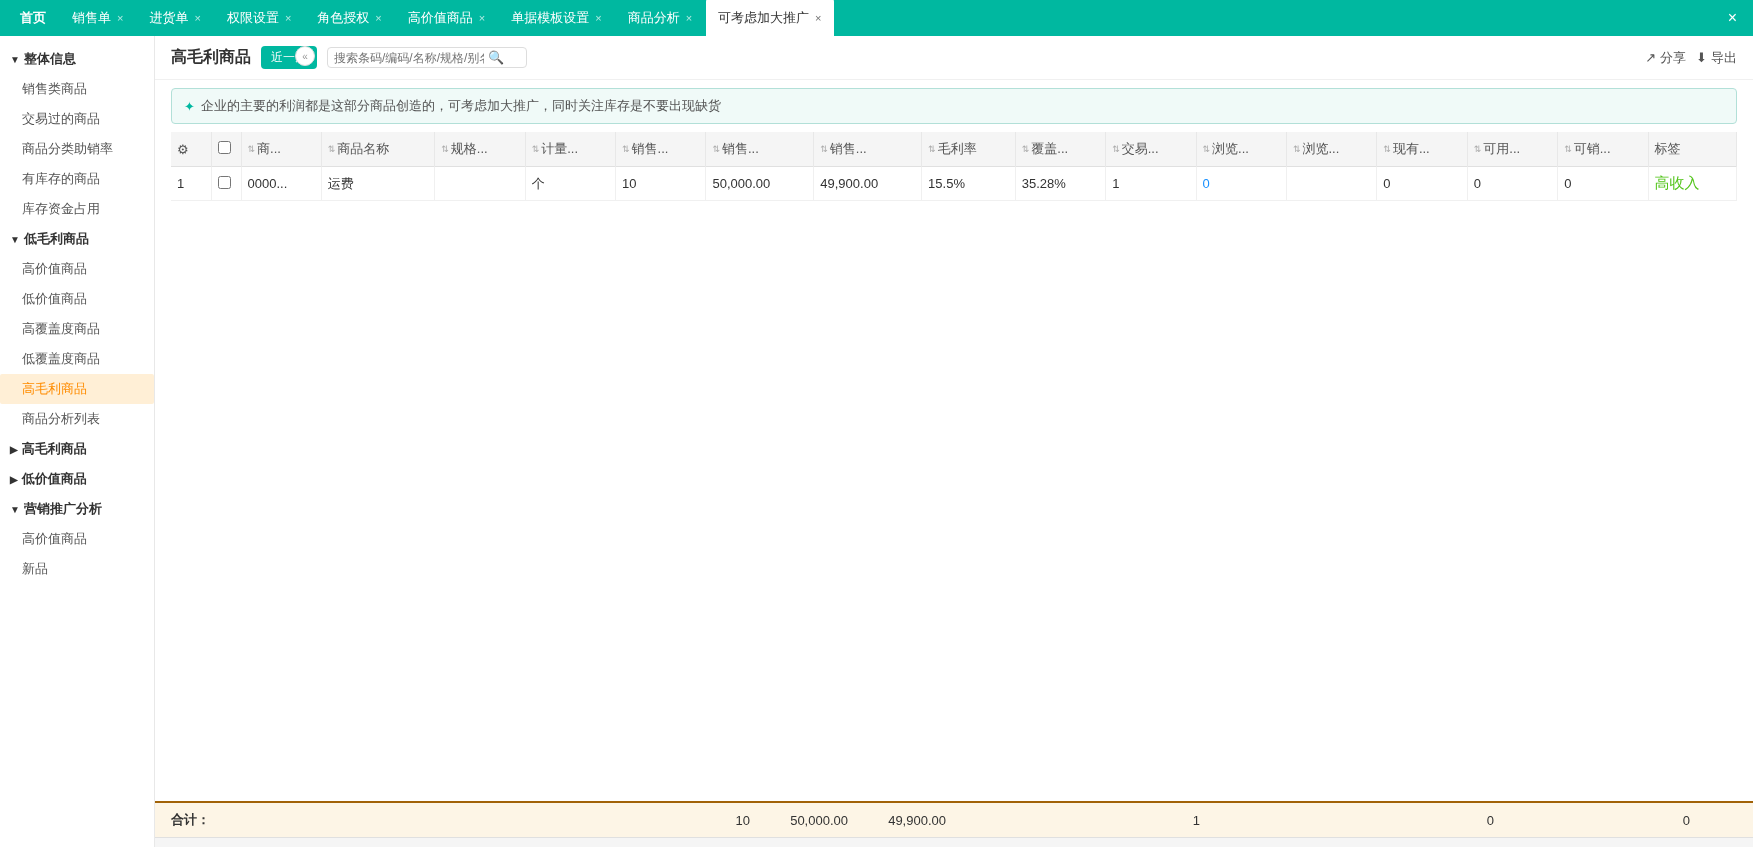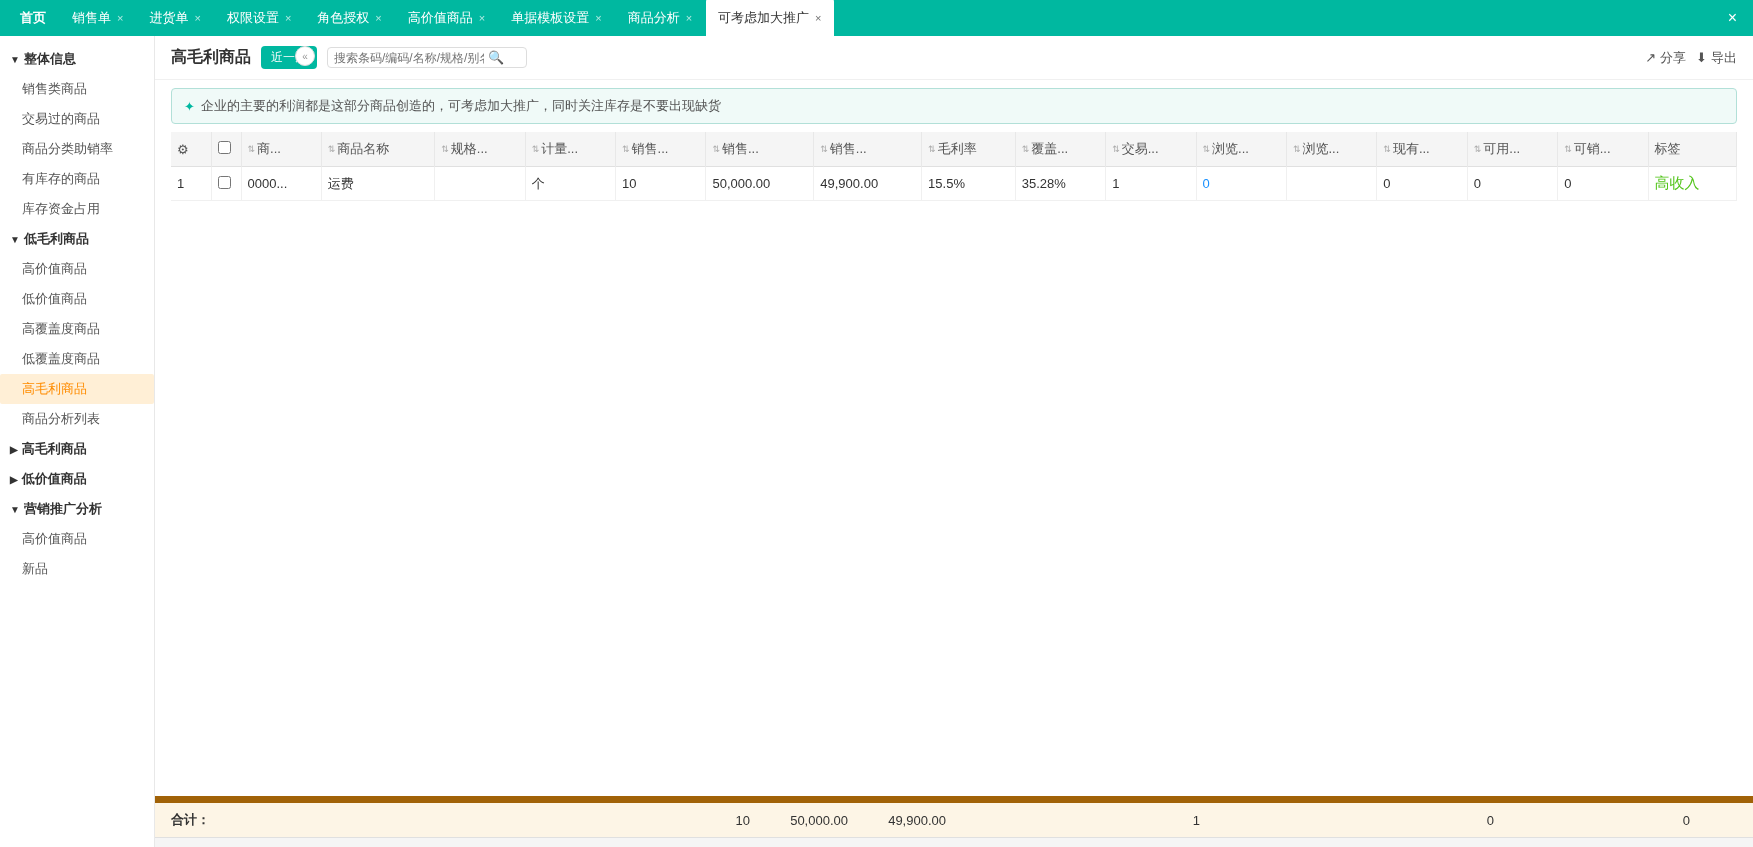--- a/index.html
+++ b/index.html
@@ -217,21 +217,21 @@
       color: #333;
       white-space: nowrap;
       border-right: 1px solid #f0f0f0;
     }
     .tag-high { color: #52c41a; font-size: 15px; }
     .link-blue { color: #1890ff; cursor: pointer; }
 
     
     .footer-total {
       background: #fdf5e6;
-      border-top: 7px solid #a16207;
+      border-top: 2px solid #a16207;
       padding: 8px 16px;
       display: flex;
       align-items: center;
       gap: 18px;
       font-size: 13px;
       color: #333;
       min-height: 36px;
     }
     .total-label { font-weight: bold; margin-right: 10px; }
     .total-cell {

